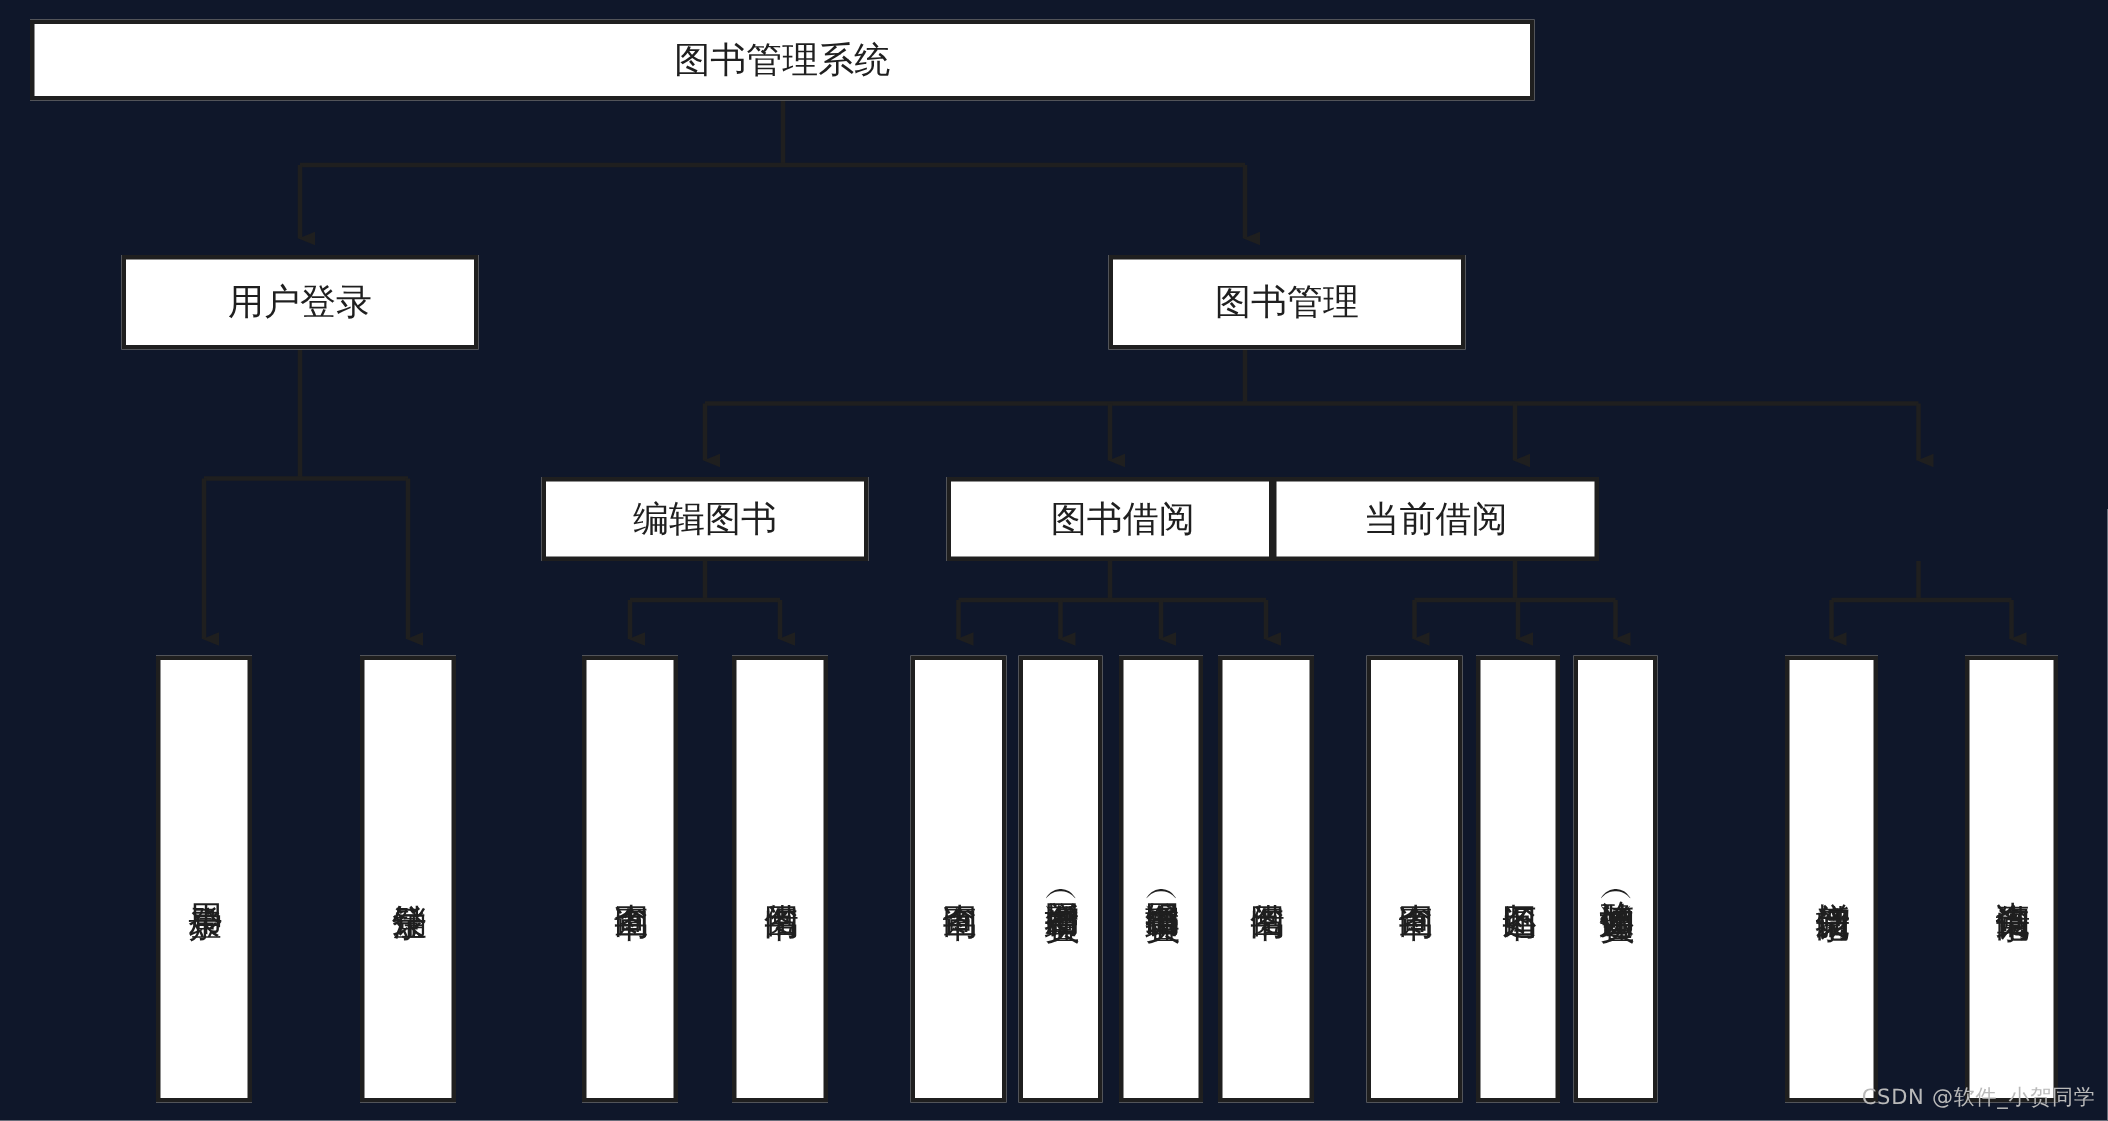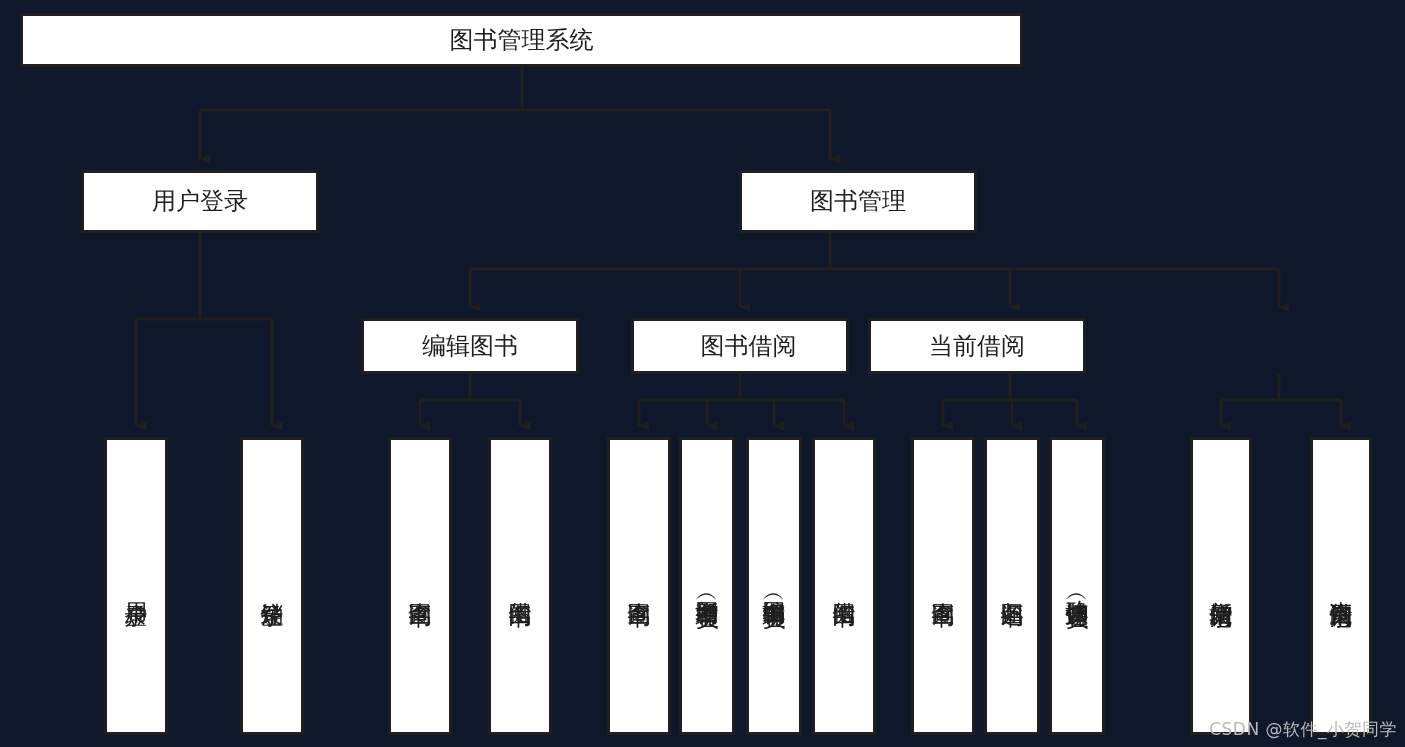--- a/index.html
+++ b/index.html
@@ -52,21 +52,21 @@
   }
   .node.vert .label {
     writing-mode: vertical-rl;
     text-orientation: upright;
     display: block;
   }
   .watermark {
     position: absolute;
     right: 8px;
     bottom: 6px;
-    font-size: 17px;
+    font-size: 14px;
     color: #b9b9b9;
     white-space: nowrap;
     letter-spacing: 0.5px;
   }
 </style>
 </head>
 <body>
 
 <div id="diagram-root">
 
@@ -123,21 +123,21 @@
   <div class="node horiz" style="left: 711px; top: 170px; width: 238px; height: 63px; margin-left: 28px;">
     <span class="label">图书管理</span>
   </div>
 
   <div class="node horiz" style="left: 361px; top: 318px; width: 218px; height: 56px;">
     <span class="label">编辑图书</span>
   </div>
   <div class="node horiz" style="left: 631px; top: 318px; width: 218px; height: 56px; padding-left: 17px;">
     <span class="label">图书借阅</span>
   </div>
-  <div class="node horiz" style="left: 868px; top: 318px; width: 218px; height: 56px;">
+  <div class="node horiz" style="left: 848px; top: 318px; width: 218px; height: 56px;">
     <span class="label">当前借阅</span>
   </div>
 
   <div class="node vert" style="left: 104px; top: 437px; width: 64px; height: 298px;">
     <span class="label">用户登录</span>
   </div>
   <div class="node vert" style="left: 240px; top: 437px; width: 64px; height: 298px;">
     <span class="label">注销登录</span>
   </div>
   <div class="node vert" style="left: 388px; top: 437px; width: 64px; height: 298px;">

